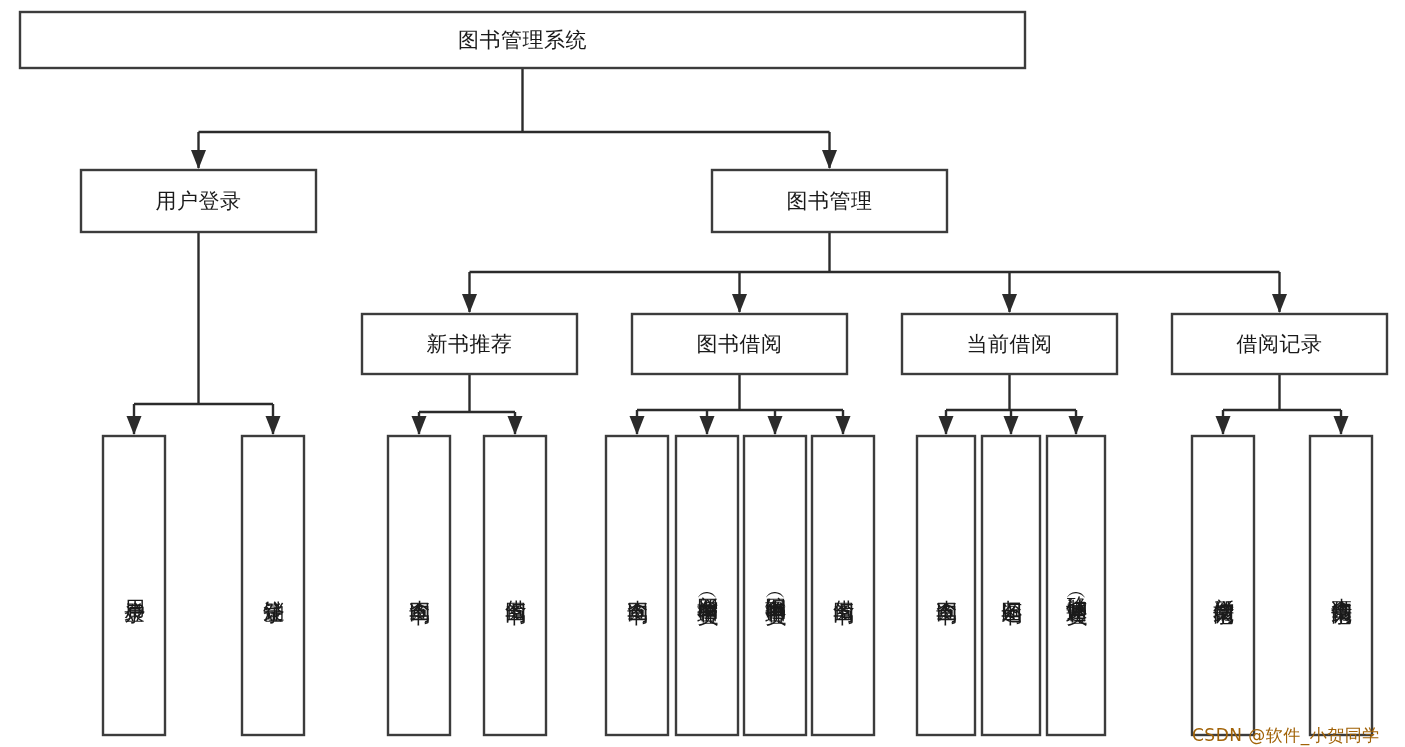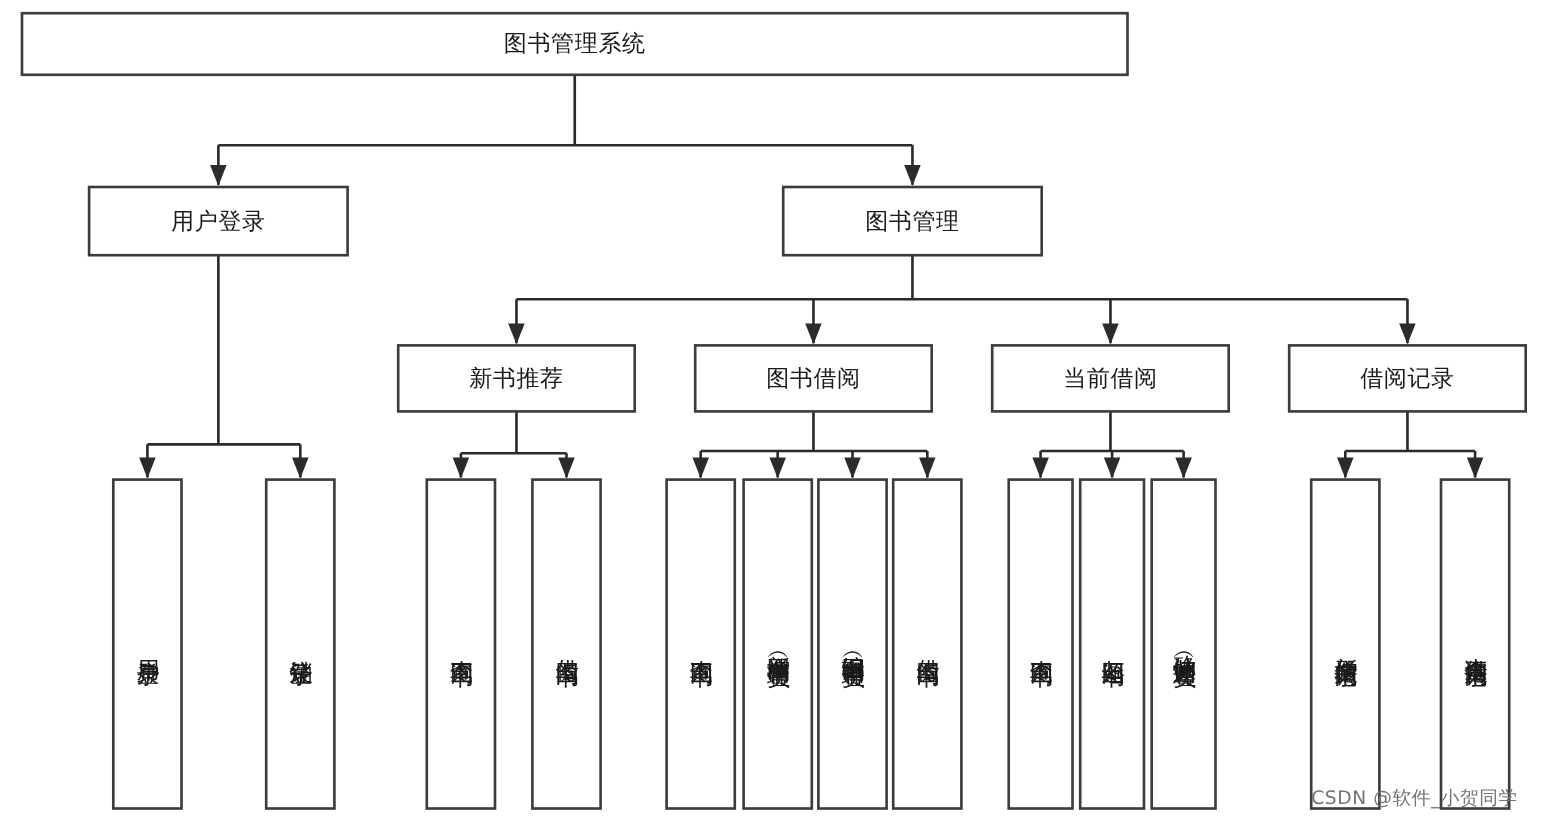--- a/index.html
+++ b/index.html
@@ -63,23 +63,24 @@
     white-space: nowrap;
     pointer-events: none;
     display: flex;
     align-items: center;
     justify-content: center;
   }
   .watermark {
     position: absolute;
     font-family: "DejaVu Sans", "Liberation Sans", sans-serif;
     font-size: 17px;
-    color: #737373;
+    color: #a16207;
     white-space: nowrap;
     letter-spacing: 0.5px;
+    margin-top: 10px;
   }
 </style>
 </head>
 <body>
 
 <div id="diagram-root">
 
   <svg id="tree-svg" viewBox="0 0 1405 747">
     <g id="connectors-layer">
         <line x1="522.5" y1="68" x2="522.5" y2="132" class="connector"></line>

